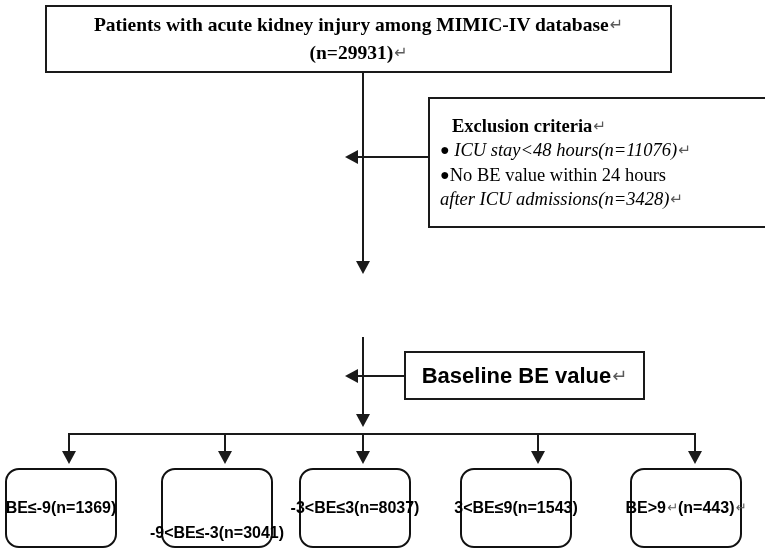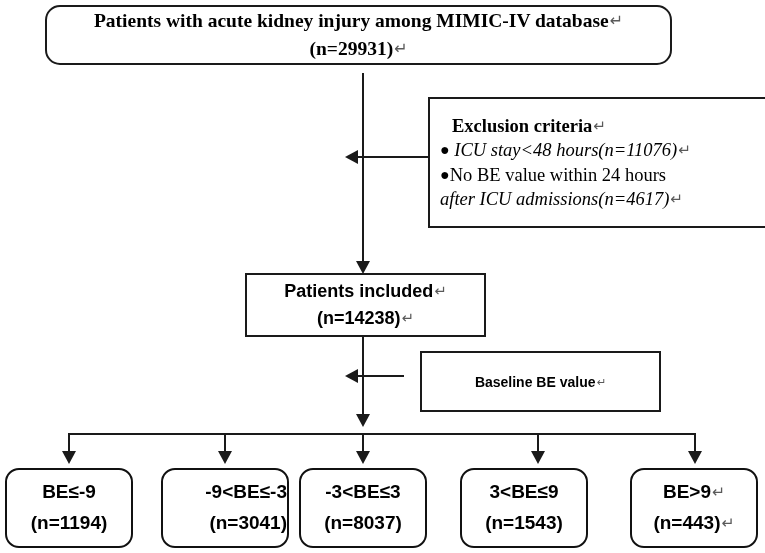--- a/index.html
+++ b/index.html
@@ -34,26 +34,25 @@
   }
   .sans {
     font-family: "Liberation Sans", "DejaVu Sans", sans-serif;
   }
 
   
   #top-box {
     left: 45px;
     top: 5px;
     width: 627px;
-    height: 60px;
+    height: 68px;
     font-size: 19.5px;
     font-weight: bold;
     line-height: 1.42;
     text-align: center;
-    border-radius: 15px;
   }
   #top-box .ln { white-space: nowrap; }
 
   
   #exclusion-box {
     left: 428px;
     top: 97px;
     width: 360px;
     height: 131px;
     align-items: flex-start;
@@ -87,44 +86,43 @@
     top: 273px;
     width: 241px;
     height: 64px;
     font-size: 18px;
     font-weight: 600;
     line-height: 1.5;
   }
 
   
   #baseline-box {
-    left: 420px;
+    left: 404px;
     top: 351px;
     width: 241px;
-    height: 61px;
-    font-size: 14px;
+    height: 49px;
+    font-size: 22px;
     font-weight: 600;
   }
 
   
   .leaf-box {
     position: absolute;
     box-sizing: border-box;
     top: 468px;
-    width: 128px;
+    width: 112px;
     height: 80px;
     border: 2.5px solid #111111;
     border-radius: 14px;
     background: #ffffff;
     display: flex;
-    flex-direction: column;
     align-items: center;
     justify-content: center;
     font-family: "Liberation Sans", "DejaVu Sans", sans-serif;
-    font-size: 19px;
+    font-size: 16px;
     font-weight: bold;
     line-height: 1.62;
     color: #000000;
     white-space: nowrap;
   }
 
   
   .pil {
     font-family: "DejaVu Sans", sans-serif;
     font-weight: normal;
@@ -175,27 +173,23 @@
   <div class="vline" style="left:362px; top:73px; height:197px;"></div>
   <div class="arrow-down" style="left:356px; top:261px;"></div>
 
   <div class="arrow-left" style="left:345px; top:150px;"></div>
   <div class="hline" style="left:357px; top:156px; width:71px;"></div>
 
   <div class="box serif" id="exclusion-box">
     <div class="title"><span>Exclusion criteria</span><span class="pil">↵</span></div>
     <div class="crit crit1"><span class="bullet">●</span> <span>ICU stay&lt;48 hours(n=11076)</span><span class="pil">↵</span></div>
     <div class="crit crit2"><span class="bullet">●</span><span>No  BE  value  within  24  hours</span></div>
-    <div class="crit crit1"><span>after ICU admissions(n=4617)</span><span class="pil">↵</span></div>
-  </div>
-
-  <div class="box sans" id="included-box">
-    <div><span>Patients included</span><span class="pil">↵</span></div>
-    <div><span>(n=14238)</span><span class="pil">↵</span></div>
-  </div>
+    <div class="crit crit1"><span>after ICU admissions(n=3428)</span><span class="pil">↵</span></div>
+  </div>
+
 
   <div class="vline" style="left:362px; top:337px; height:83px;"></div>
   <div class="arrow-down" style="left:356px; top:414px;"></div>
 
   <div class="arrow-left" style="left:345px; top:369px;"></div>
   <div class="hline" style="left:357px; top:375px; width:47px;"></div>
 
   <div class="box sans" id="baseline-box">
     <div><span>Baseline BE value</span><span class="pil">↵</span></div>
   </div>
@@ -209,21 +203,21 @@
   <div class="vline" style="left:694px; top:433px; height:20px;"></div>
 
   <div class="arrow-down" style="left:62px;  top:451px;"></div>
   <div class="arrow-down" style="left:218px; top:451px;"></div>
   <div class="arrow-down" style="left:356px; top:451px;"></div>
   <div class="arrow-down" style="left:531px; top:451px;"></div>
   <div class="arrow-down" style="left:688px; top:451px;"></div>
 
   <div class="leaf-box" style="left:5px;">
     <div>BE≤-9</div>
-    <div>(n=1194)</div>
+    <div>(n=1369)</div>
   </div>
 
   <div class="leaf-box" style="left:161px;align-items:flex-end;">
     <div>-9&lt;BE≤-3</div>
     <div>(n=3041)</div>
   </div>
 
   <div class="leaf-box" style="left:299px;">
     <div>-3&lt;BE≤3</div>
     <div>(n=8037)</div>

